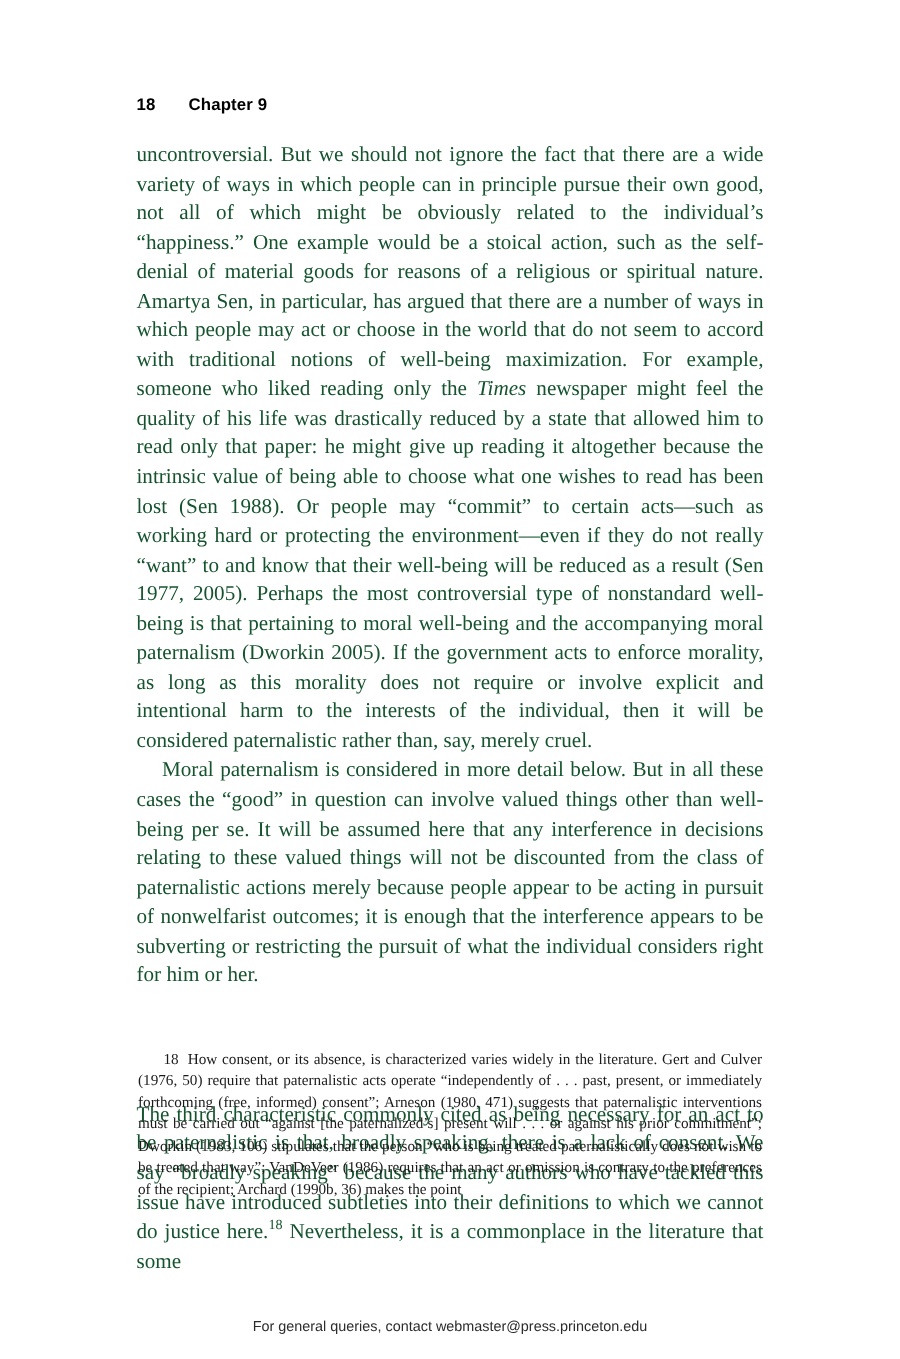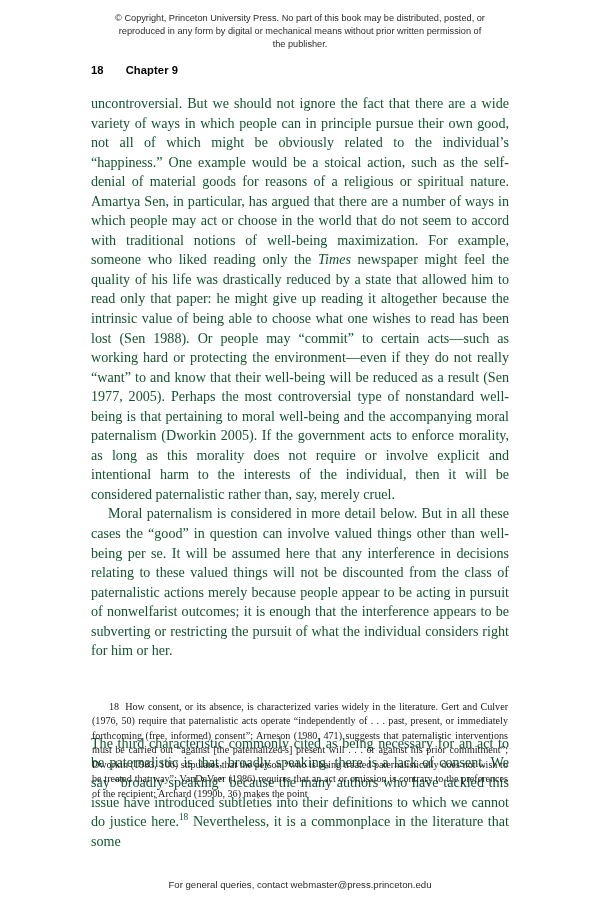--- a/index.html
+++ b/index.html
@@ -116,21 +116,20 @@
     font-family: "Liberation Sans", sans-serif;
     font-size: 9.6px;
     color: #2b2b2b;
   }
 </style>
 </head>
 <body>
 
 <div class="page">
 
-  <div class="copyright-notice">© Copyright, Princeton University Press. No part of this book may be distributed, posted, or reproduced in any form by digital or mechanical means without prior written permission of the publisher.</div>
 
   <div class="running-head">
     <span class="folio">18</span><span>Chapter 9</span>
   </div>
 
   <div class="body-column">
 
     <p class="body-par"><span>uncontroversial. But we should not ignore the fact that there are a wide variety of ways in which people can in principle pursue their own good, not all of which might be obviously related to the individual’s “happiness.” One example would be a stoical action, such as the self-denial of material goods for reasons of a religious or spiritual nature. Amartya Sen, in particular, has argued that there are a number of ways in which people may act or choose in the world that do not seem to accord with traditional notions of well-being maximization. For example, someone who liked reading only the </span><span class="italic">Times</span><span> newspaper might feel the quality of his life was drastically reduced by a state that allowed him to read only that paper: he might give up reading it altogether because the intrinsic value of being able to choose what one wishes to read has been lost (Sen 1988). Or people may “commit” to certain acts—such as working hard or protecting the environment—even if they do not really “want” to and know that their well-being will be reduced as a result (Sen 1977, 2005). Perhaps the most controversial type of nonstandard well-being is that pertaining to moral well-being and the accompanying moral paternalism (Dworkin 2005). If the government acts to enforce morality, as long as this morality does not require or involve explicit and intentional harm to the interests of the individual, then it will be considered paternalistic rather than, say, merely cruel.</span></p>
 
     <p class="body-par indent"><span>Moral paternalism is considered in more detail below. But in all these cases the “good” in question can involve valued things other than well-being per se. It will be assumed here that any interference in decisions relating to these valued things will not be discounted from the class of paternalistic actions merely because people appear to be acting in pursuit of nonwelfarist outcomes; it is enough that the interference appears to be subverting or restricting the pursuit of what the individual considers right for him or her.</span></p>

